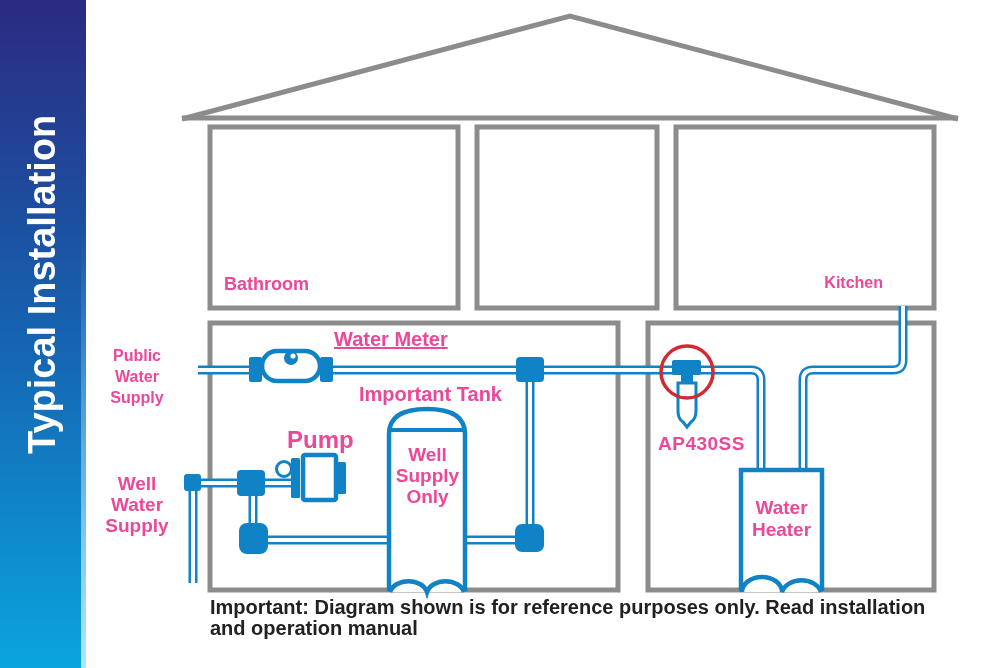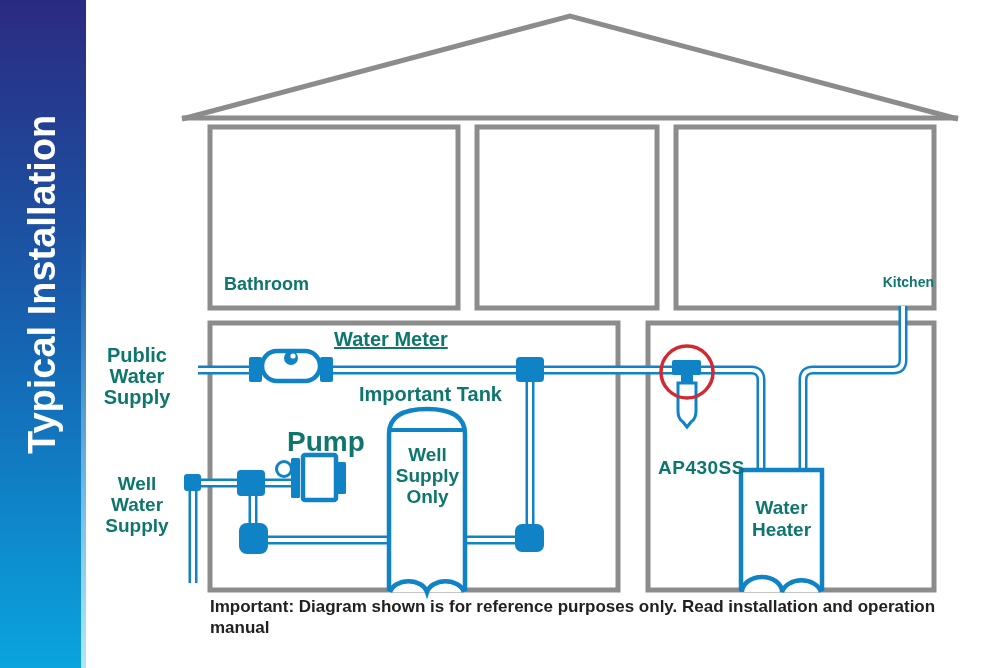--- a/index.html
+++ b/index.html
@@ -26,34 +26,34 @@
   .diagram-svg{position:absolute;left:0;top:0;width:990px;height:668px;}
   .wall{fill:#ffffff;stroke:#8c8c8c;stroke-width:5;}
   .roofline{fill:none;stroke:#8c8c8c;stroke-width:5;}
   .po{fill:none;stroke:#1082c6;stroke-width:9;}
   .pi{fill:none;stroke:#ffffff;stroke-width:4;}
   .fit{fill:#1082c6;}
   .comp{fill:#ffffff;stroke:#1082c6;stroke-width:4.5;}
   .comp3{fill:#ffffff;stroke:#1082c6;stroke-width:3;}
   .redring{fill:none;stroke:#d02a33;stroke-width:3.5;}
   
-  .lbl{position:absolute;color:#0f766e;font-weight:bold;white-space:pre-line;z-index:5;}
-  .lbl-public{left:94px;top:345px;width:86px;text-align:center;font-size:20px;line-height:21px;}
+  .lbl{position:absolute;color:#ec4899;font-weight:bold;white-space:pre-line;z-index:5;}
+  .lbl-public{left:94px;top:345px;width:86px;text-align:center;font-size:16px;line-height:21px;}
   .lbl-wellwater{left:94px;top:473px;width:86px;text-align:center;font-size:19px;line-height:21px;}
   .lbl-watermeter{left:334px;top:328px;font-size:20px;text-decoration:underline;}
   .lbl-pressuretank{left:359px;top:383px;font-size:20px;}
   .lbl-wellsupply{left:390px;top:444px;width:75px;text-align:center;font-size:19px;line-height:21px;}
-  .lbl-pump{left:287px;top:426px;font-size:28px;}
-  .lbl-ap430ss{left:658px;top:433px;font-size:19px;letter-spacing:.5px;margin-top:24px;}
+  .lbl-pump{left:287px;top:426px;font-size:24px;}
+  .lbl-ap430ss{left:658px;top:433px;font-size:19px;letter-spacing:.5px;}
   .lbl-waterheater{left:742px;top:497px;width:79px;text-align:center;font-size:19px;line-height:22px;}
   .lbl-bathroom{left:224px;top:274px;font-size:18px;}
-  .lbl-kitchen{left:786px;top:274px;width:148px;text-align:right;font-size:14px;}
+  .lbl-kitchen{left:735px;top:274px;width:148px;text-align:right;font-size:16px;}
   .caption{
     position:absolute;left:210px;top:597px;width:740px;z-index:5;
-    color:#232021;font-weight:bold;font-size:17px;line-height:20.5px;
+    color:#232021;font-weight:bold;font-size:20px;line-height:20.5px;
   }
   .caption span{display:block;}
 </style>
 </head>
 <body>
 
 <div class="sidebar">
   <div class="sidebar-title">Typical Installation</div>
 </div>
 

